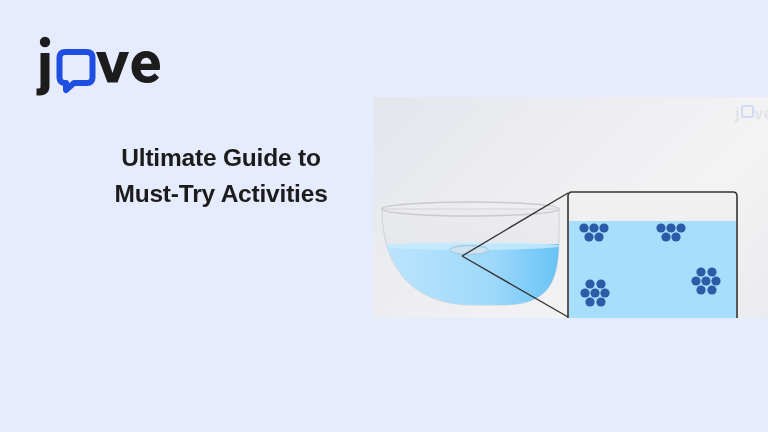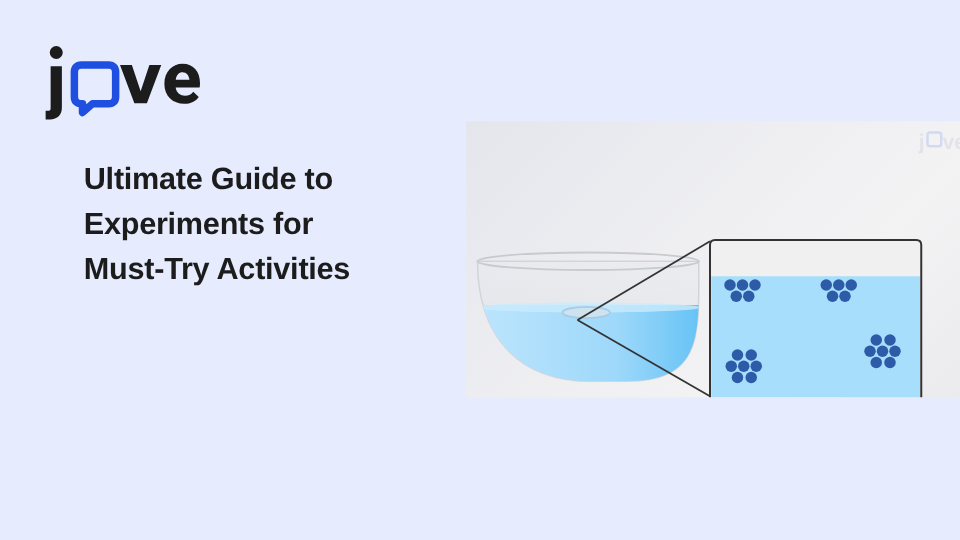--- a/index.html
+++ b/index.html
@@ -8,21 +8,22 @@
     background:#E6ECFE;
     position:relative;
     font-family:"Liberation Sans", sans-serif;
   }
   .logo { position:absolute; left:34px; top:34px; width:130px; height:64px; }
   .title {
     position:absolute; left:65px; top:124px; width:280px;
     font-family:"Liberation Sans", sans-serif;
     font-weight:700; font-size:24.5px; line-height:36px;
     color:#1c1c1c; letter-spacing:-0.2px;
-    margin:2px;
+    margin:16px;
+    text-align:center;
   }
   .hero {
     position:absolute; left:373px; top:97px; width:395px; height:221px;
     overflow:hidden;
     background:linear-gradient(135deg,#e4e6ec 0%,#efeff2 45%,#f3f3f4 70%,#ebebee 100%);
   }
   .hero svg { position:absolute; left:0; top:0; }
 </style>
 </head>
 <body>
@@ -36,21 +37,20 @@
     <path d="M31 18 H53 C56.5 18 58.5 20 58.5 23.5 V43.5 C58.5 47 56.5 49 53 49 H40 L32 56 V49 H31 C27.5 49 25.5 47 25.5 43.5 V23.5 C25.5 20 27.5 18 31 18 Z" fill="none" stroke="#1E4FE0" stroke-width="6" stroke-linejoin="round"></path>
 
     <path d="M62 18 H71.5 L78.5 39 L85.5 18 H95 L83.5 48.5 H73.5 Z" fill="#1c1c1c"></path>
 
     <path d="M112 17 C121 17 126 23.5 126 32.5 C126 33.8 125.9 35 125.7 36 H106.5 C107.3 40.5 110.3 42.5 114 42.5 C117 42.5 119.2 41.3 120.6 39.3 L125 43.5 C122.6 47 118.6 49 113.5 49 C104 49 97.5 42.8 97.5 33 C97.5 23.5 103.8 17 112 17 Z M106.6 29.8 H117.6 C117.1 26 115.2 23.7 112 23.7 C109.1 23.7 107.2 25.8 106.6 29.8 Z" fill="#1c1c1c" fill-rule="evenodd"></path>
   </svg>
 </div>
 
 <h1 class="title">
   <span style="display:block">Ultimate Guide to</span>
-  <span style="display:block">Experiments for</span>
   <span style="display:block">Must-Try Activities</span>
 </h1>
 
 <div class="hero">
   <svg width="395" height="221" viewBox="0 0 395 221">
     <defs>
       <linearGradient id="waterGrad" x1="0" y1="0" x2="1" y2="0">
         <stop offset="0" stop-color="#BFE6FD"></stop>
         <stop offset="0.6" stop-color="#9ED8FA"></stop>
         <stop offset="1" stop-color="#5BBFF4"></stop>

